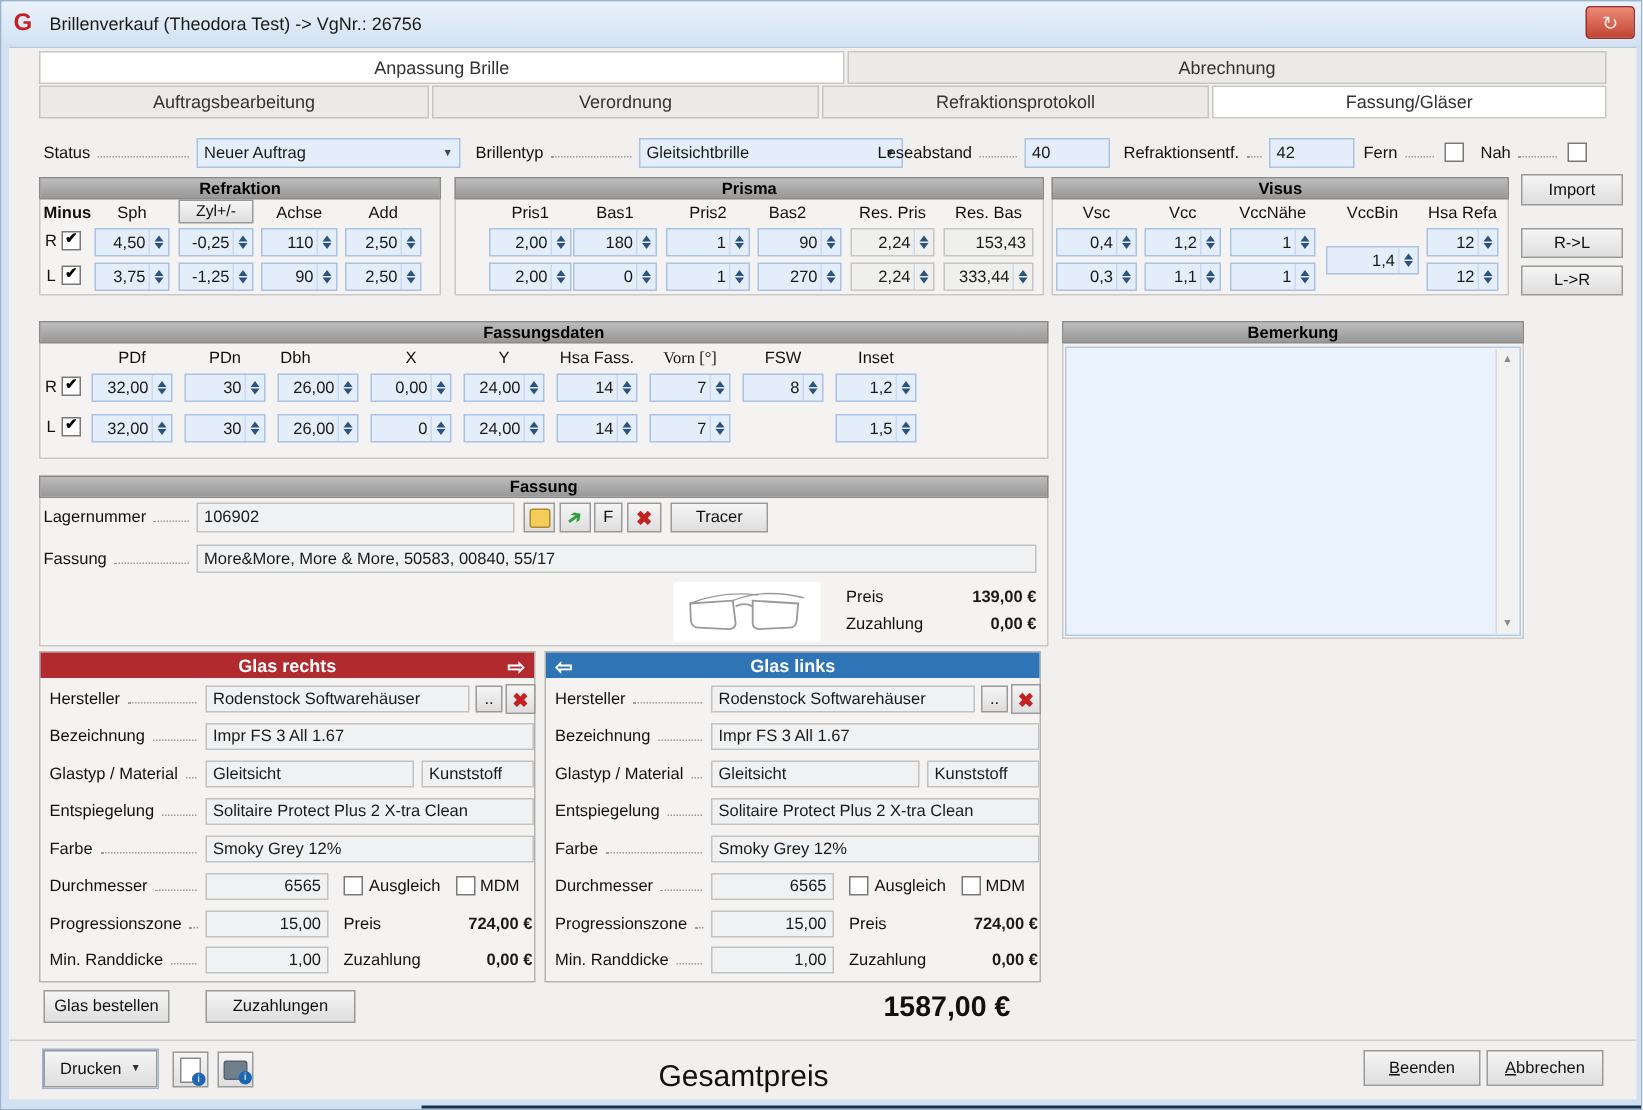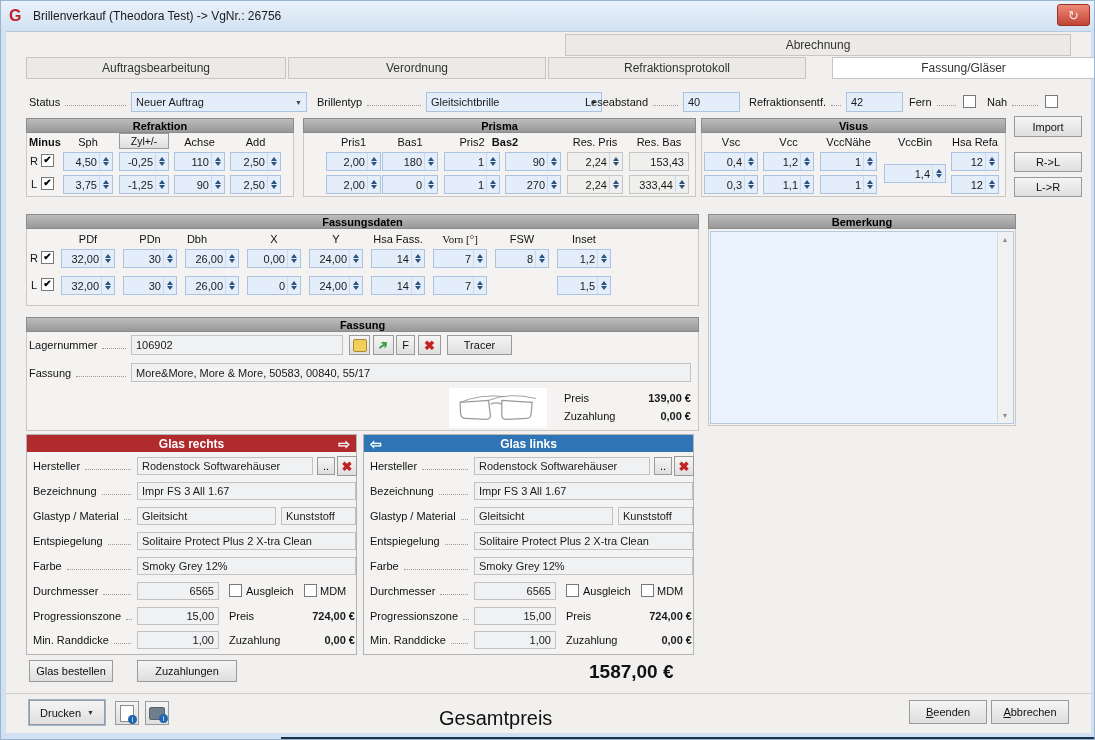--- a/index.html
+++ b/index.html
@@ -60,25 +60,26 @@
   <div id="titlebar">
     <span class="abs" style="left:8px;top:6px;width:18px;height:18px;font-size:16px;font-weight:bold;color:#c51f26;line-height:18px;">G</span>
     <span class="abs" style="left:32px;top:8px;font-size:12px;color:#1a1a1a;">Brillenverkauf (Theodora Test) -&gt; VgNr.: 26756</span>
     <span class="abs" style="left:1056px;top:3px;width:33px;height:22px;border-radius:3px;background:linear-gradient(#ee8a77,#c24434);border:1px solid #9c3024;box-sizing:border-box;display:flex;align-items:center;justify-content:center;color:#f3e6e2;font-size:13px;">↻</span>
   </div>
   <div class="frame" style="left:0;top:30px;width:5px;height:710px;"></div>
   <div class="frame" style="left:1090px;top:30px;width:5px;height:710px;"></div>
   <div class="frame" style="left:0;top:732px;width:1095px;height:8px;"></div>
   <div class="abs" style="left:280px;top:736px;width:815px;height:4px;background:#16324f;"></div>
 
+  <div class="tab sel" style="left:25px;top:33px;width:537px;">Anpassung Brille</div>
   <div class="tab" style="left:564px;top:33px;width:506px;">Abrechnung</div>
   <div class="tab" style="left:25px;top:56px;width:260px;">Auftragsbearbeitung</div>
   <div class="tab" style="left:287px;top:56px;width:258px;">Verordnung</div>
   <div class="tab" style="left:547px;top:56px;width:258px;">Refraktionsprotokoll</div>
-  <div class="tab sel" style="left:807px;top:56px;width:263px;margin-left:24px;">Fassung/Gläser</div>
+  <div class="tab sel" style="left:807px;top:56px;width:263px;">Fassung/Gläser</div>
 
   <div class="lbl dot" style="left:28px;top:95px;width:100px;">
       <span>Status</span>
     </div>
   <div class="fld" style="left:130px;top:91px;width:176px;height:20px;padding-right:16px;">
     <span>Neuer Auftrag</span>
     <span class="caret">▼</span>
   </div>
   <div class="lbl dot" style="left:316px;top:95px;width:107px;justify-content:flex-end;">
       <span>Brillentyp</span>
@@ -117,21 +118,21 @@
   <div class="btn" style="left:1013px;top:115px;width:68px;height:21px;">Import</div>
 
   <div class="colh" style="left:25px;top:135px;width:34px;font-weight:bold;text-align:left;padding-left:3px;">Minus</div>
   <div class="colh" style="left:62px;top:135px;width:50px;">Sph</div>
   <div class="btn" style="left:118px;top:132px;width:50px;height:16px;font-size:10.5px;">Zyl+/-</div>
   <div class="colh" style="left:173px;top:135px;width:51px;">Achse</div>
   <div class="colh" style="left:229px;top:135px;width:51px;">Add</div>
   <div class="colh" style="left:325px;top:135px;width:55px;">Pris1</div>
   <div class="colh" style="left:381px;top:135px;width:56px;">Bas1</div>
   <div class="colh" style="left:443px;top:135px;width:56px;">Pris2</div>
-  <div class="colh" style="left:476px;top:135px;width:56px;font-weight:bold;">Bas2</div>
+  <div class="colh" style="left:496px;top:135px;width:56px;">Bas2</div>
   <div class="colh" style="left:566px;top:135px;width:56px;">Res. Pris</div>
   <div class="colh" style="left:628px;top:135px;width:60px;">Res. Bas</div>
   <div class="colh" style="left:703px;top:135px;width:54px;">Vsc</div>
   <div class="colh" style="left:762px;top:135px;width:51px;">Vcc</div>
   <div class="colh" style="left:819px;top:135px;width:57px;">VccNähe</div>
   <div class="colh" style="left:883px;top:135px;width:62px;">VccBin</div>
   <div class="colh" style="left:950px;top:135px;width:48px;">Hsa Refa</div>
 
   <div class="colh" style="left:28px;top:154px;width:10px;">R</div>
   <div class="cb" style="left:40px;top:153px;">✔</div>

